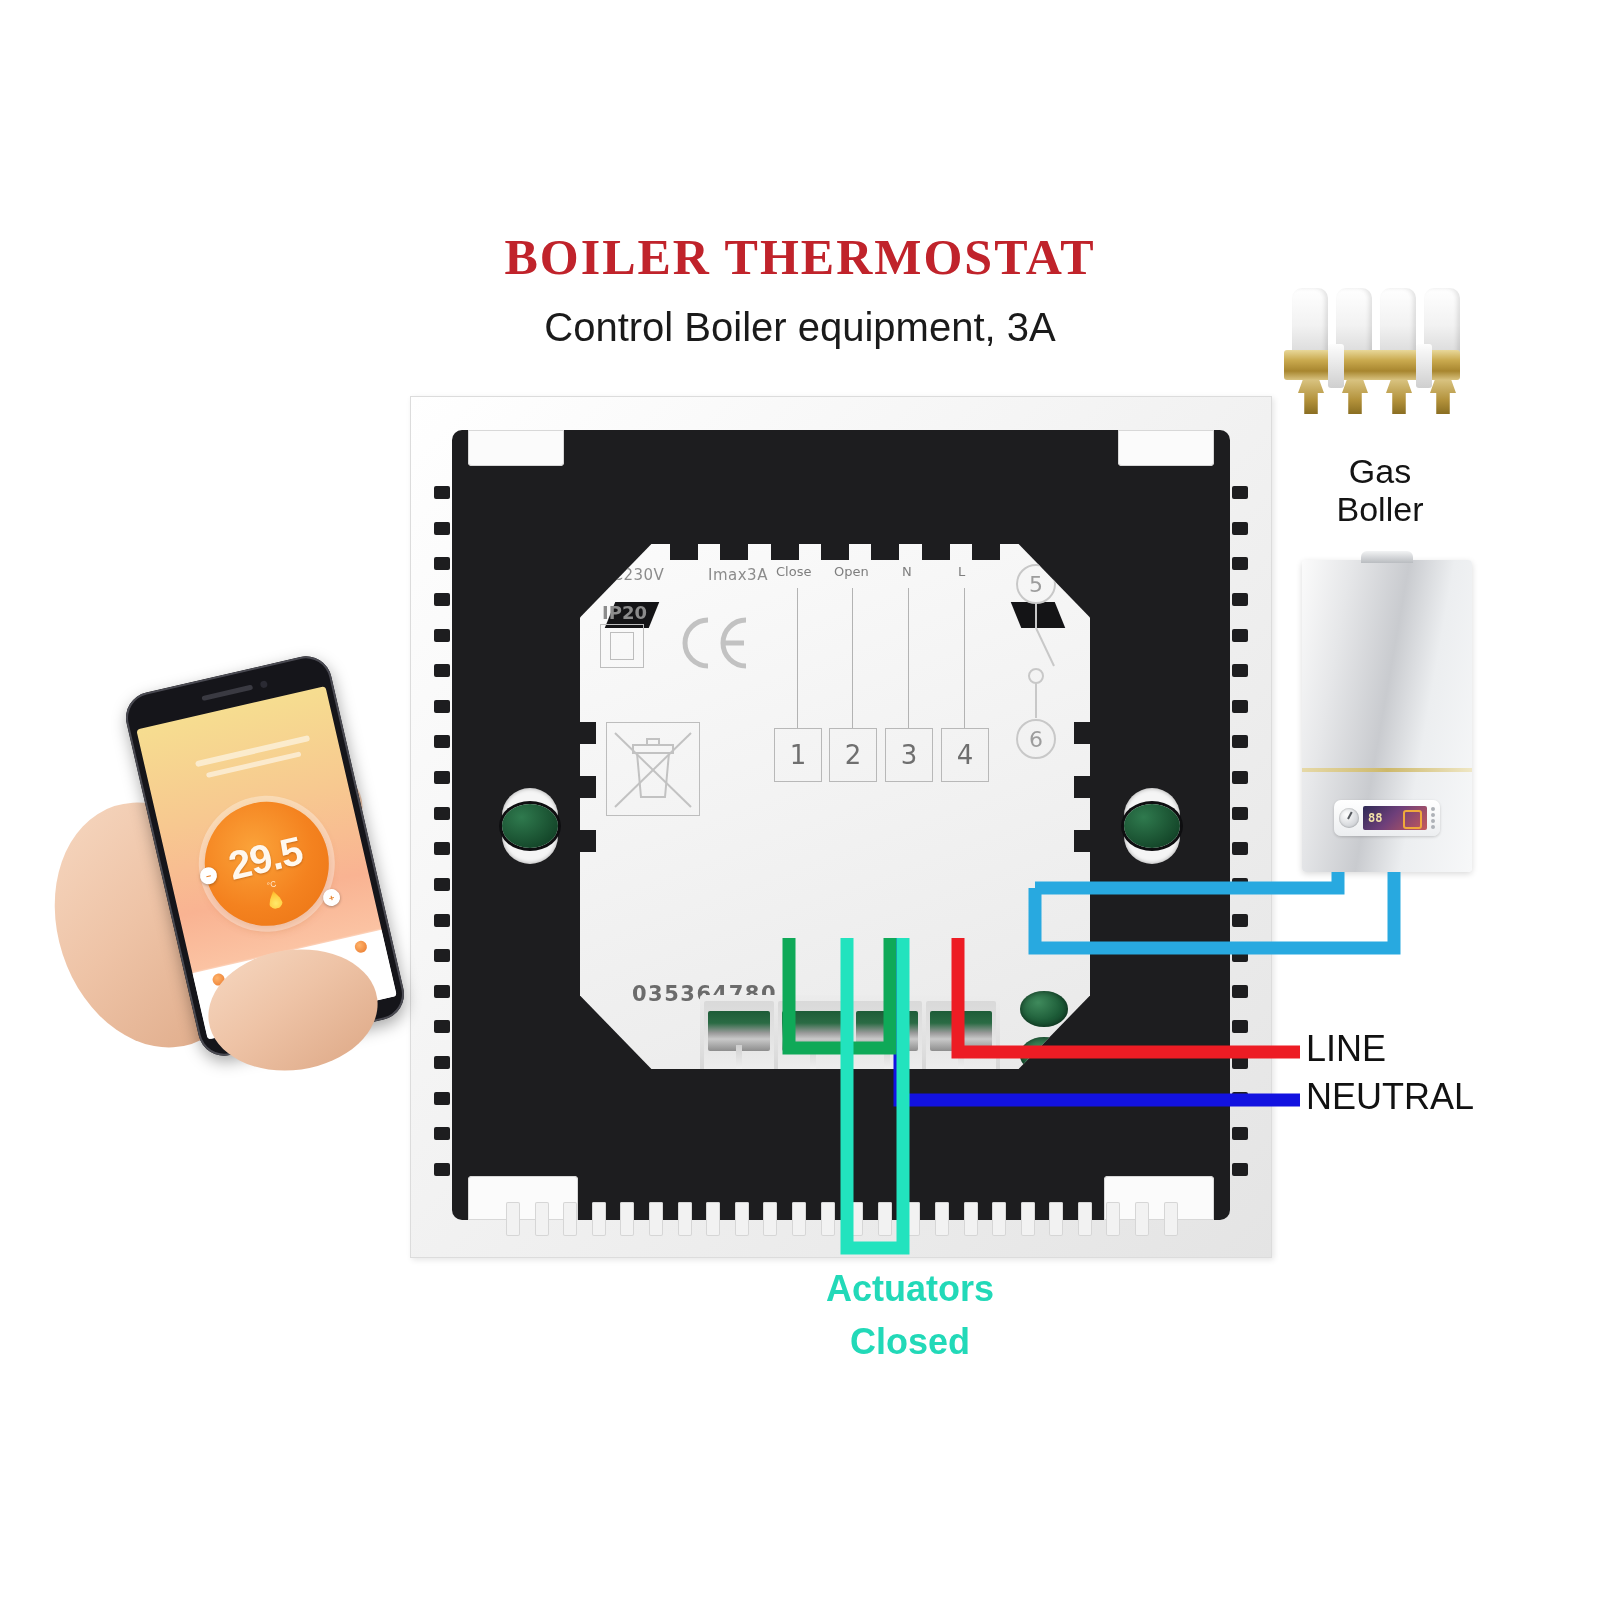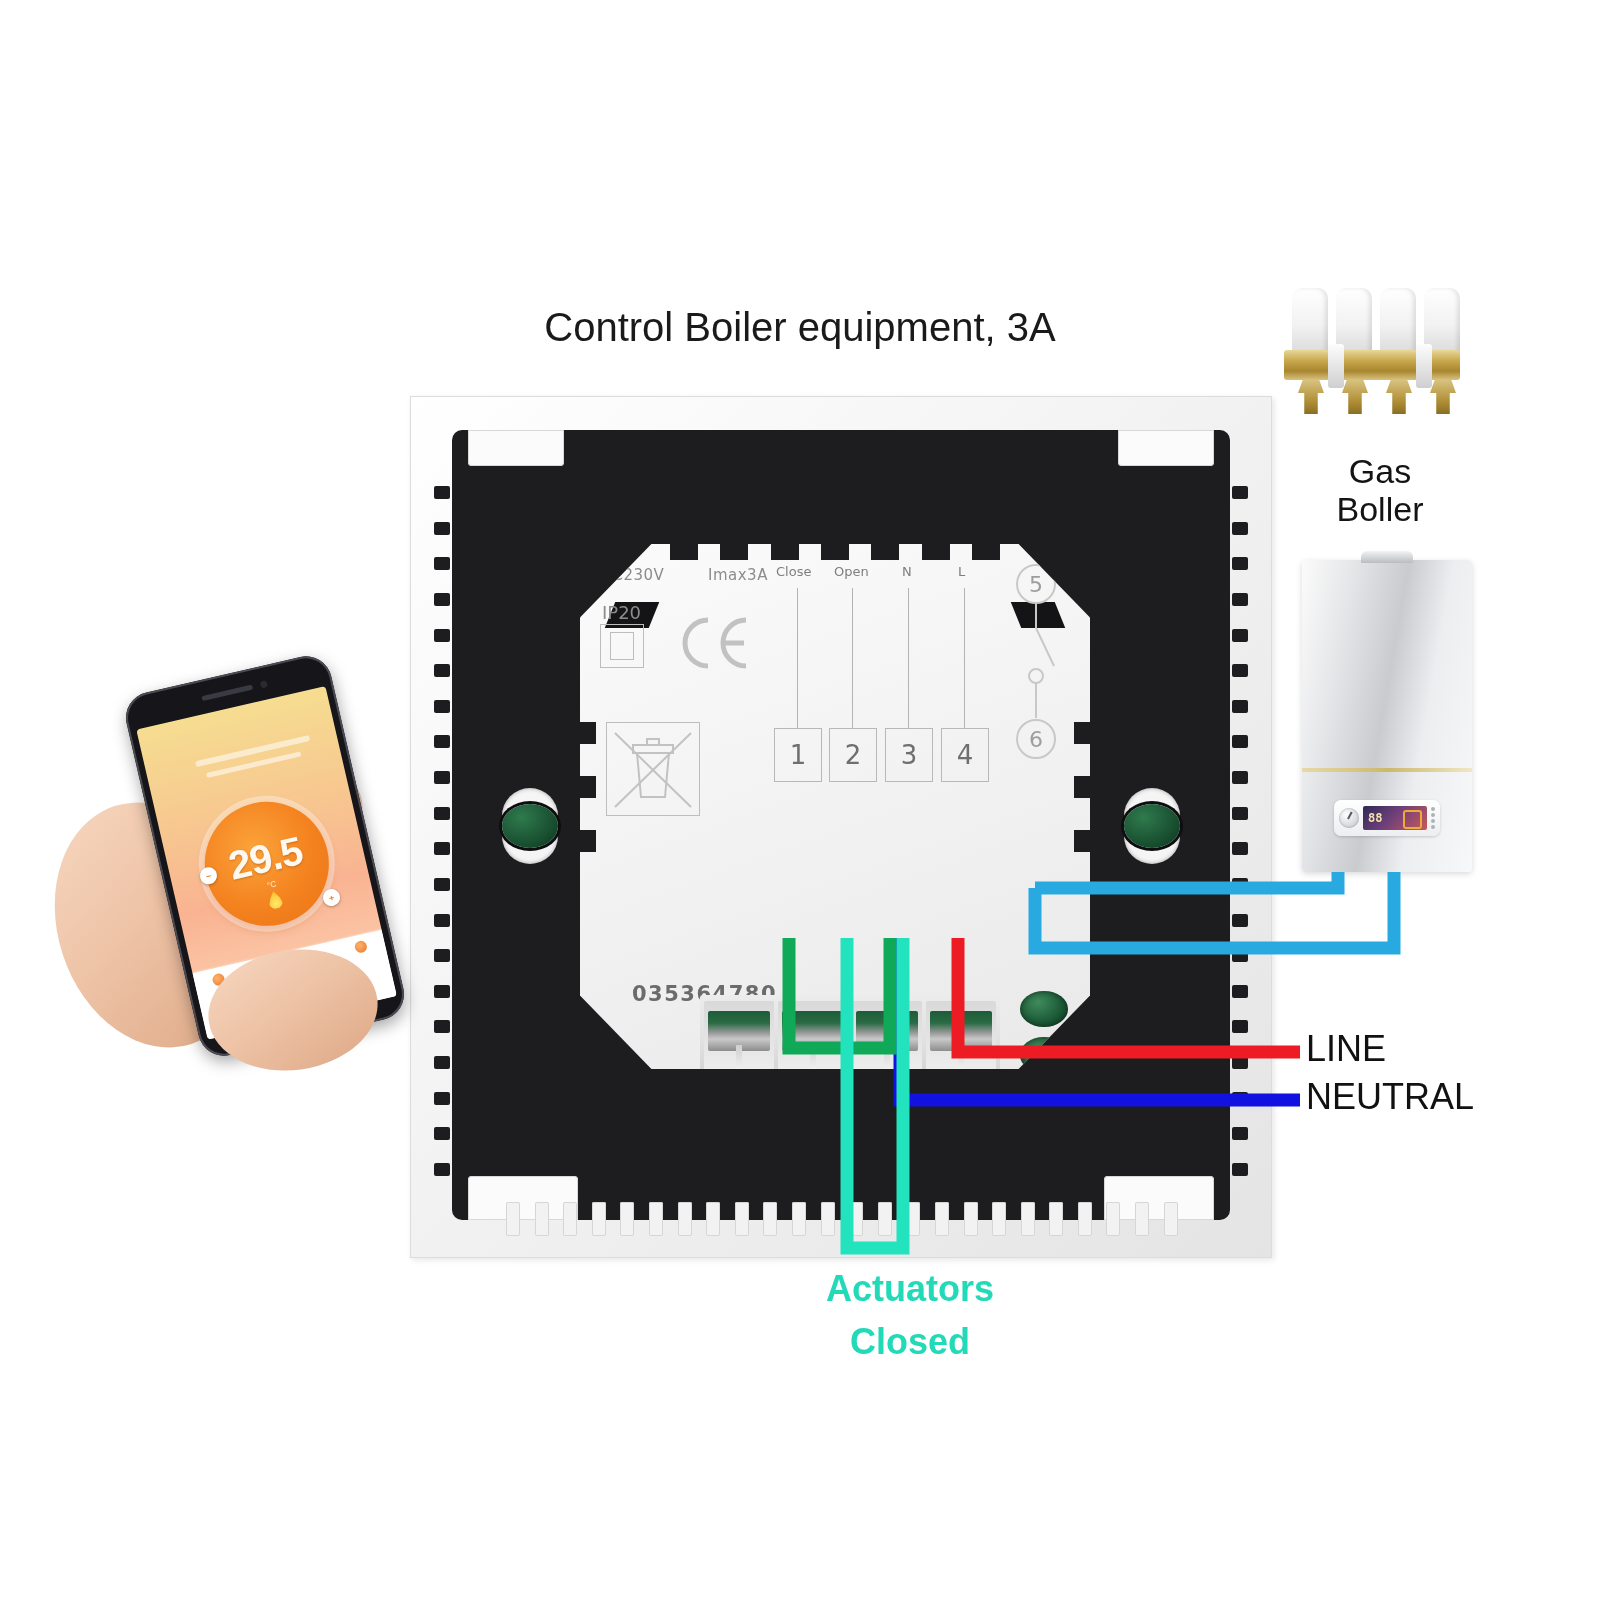--- a/index.html
+++ b/index.html
@@ -174,21 +174,21 @@
     position: absolute;
     left: 52px; top: 438px;
     color: #6b6b6b;
     font-family: "DejaVu Sans", sans-serif;
     font-size: 21px;
     letter-spacing: 1.5px;
     font-weight: 600;
   }
   .ip20 {
     position:absolute; left: 22px; top: 58px;
-    color:#8c8c8c; font-size:18px; font-family:"DejaVu Sans",sans-serif;
+    color:#8c8c8c; font-size:18px; font-family:"DejaVu Sans",sans-serif;font-weight:bold;
   }
   .ip20-box {
     position:absolute; left:20px; top:80px;
     width:42px;height:42px;border:1px solid #bdbdbd;
   }
   .ip20-box:after{
     content:""; position:absolute; left:9px; top:7px;
     width:22px;height:26px;border:1px solid #bdbdbd;
   }
   .ce-mark {
@@ -463,20 +463,21 @@
   .ph-redact{
     position:absolute; left: 26px; bottom: 6px; width: 62px; height: 34px;
     background:#121212;
   }
 </style>
 </head>
 <body>
 
 <div id="stage">
 
+  <div class="title-main">BOILER THERMOSTAT</div>
   <div class="title-sub">Control Boiler equipment, 3A</div>
 
   <div id="thermo">
     <div class="frame-outer"></div>
 
     <div class="teeth teeth-left vert">
       <span class="tooth"></span>
         <span class="tooth"></span>
         <span class="tooth"></span>
       <span class="tooth"></span>

